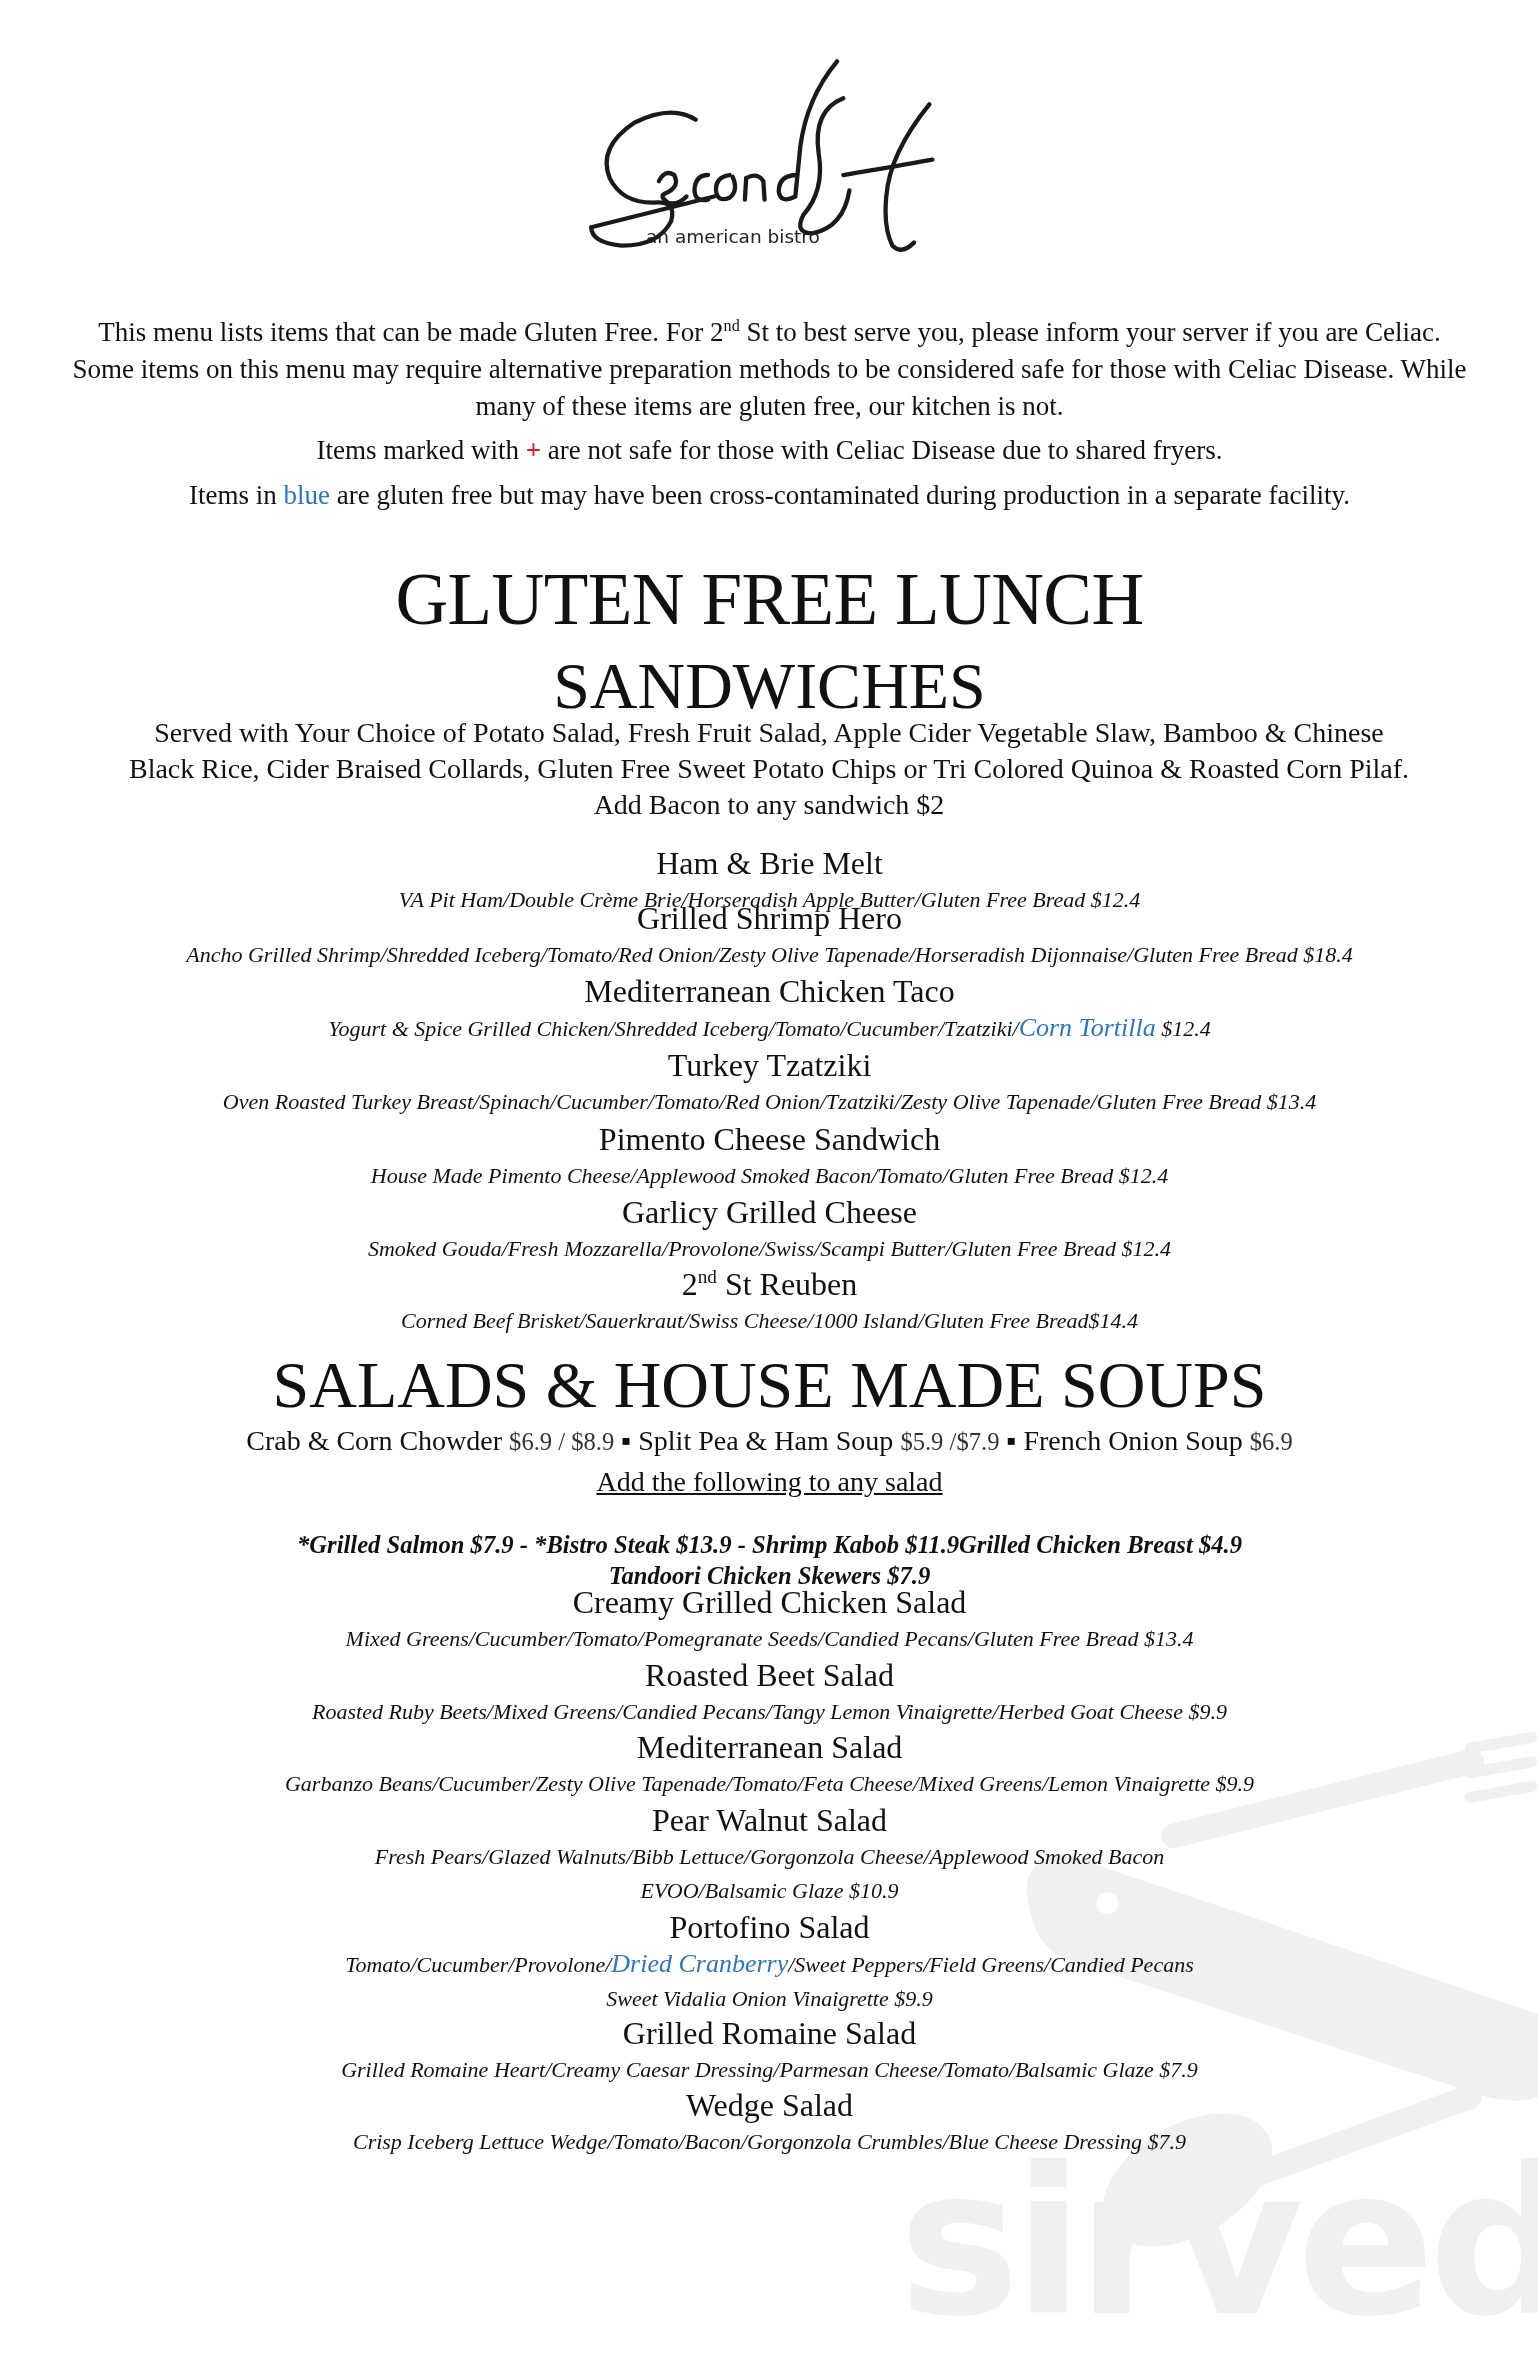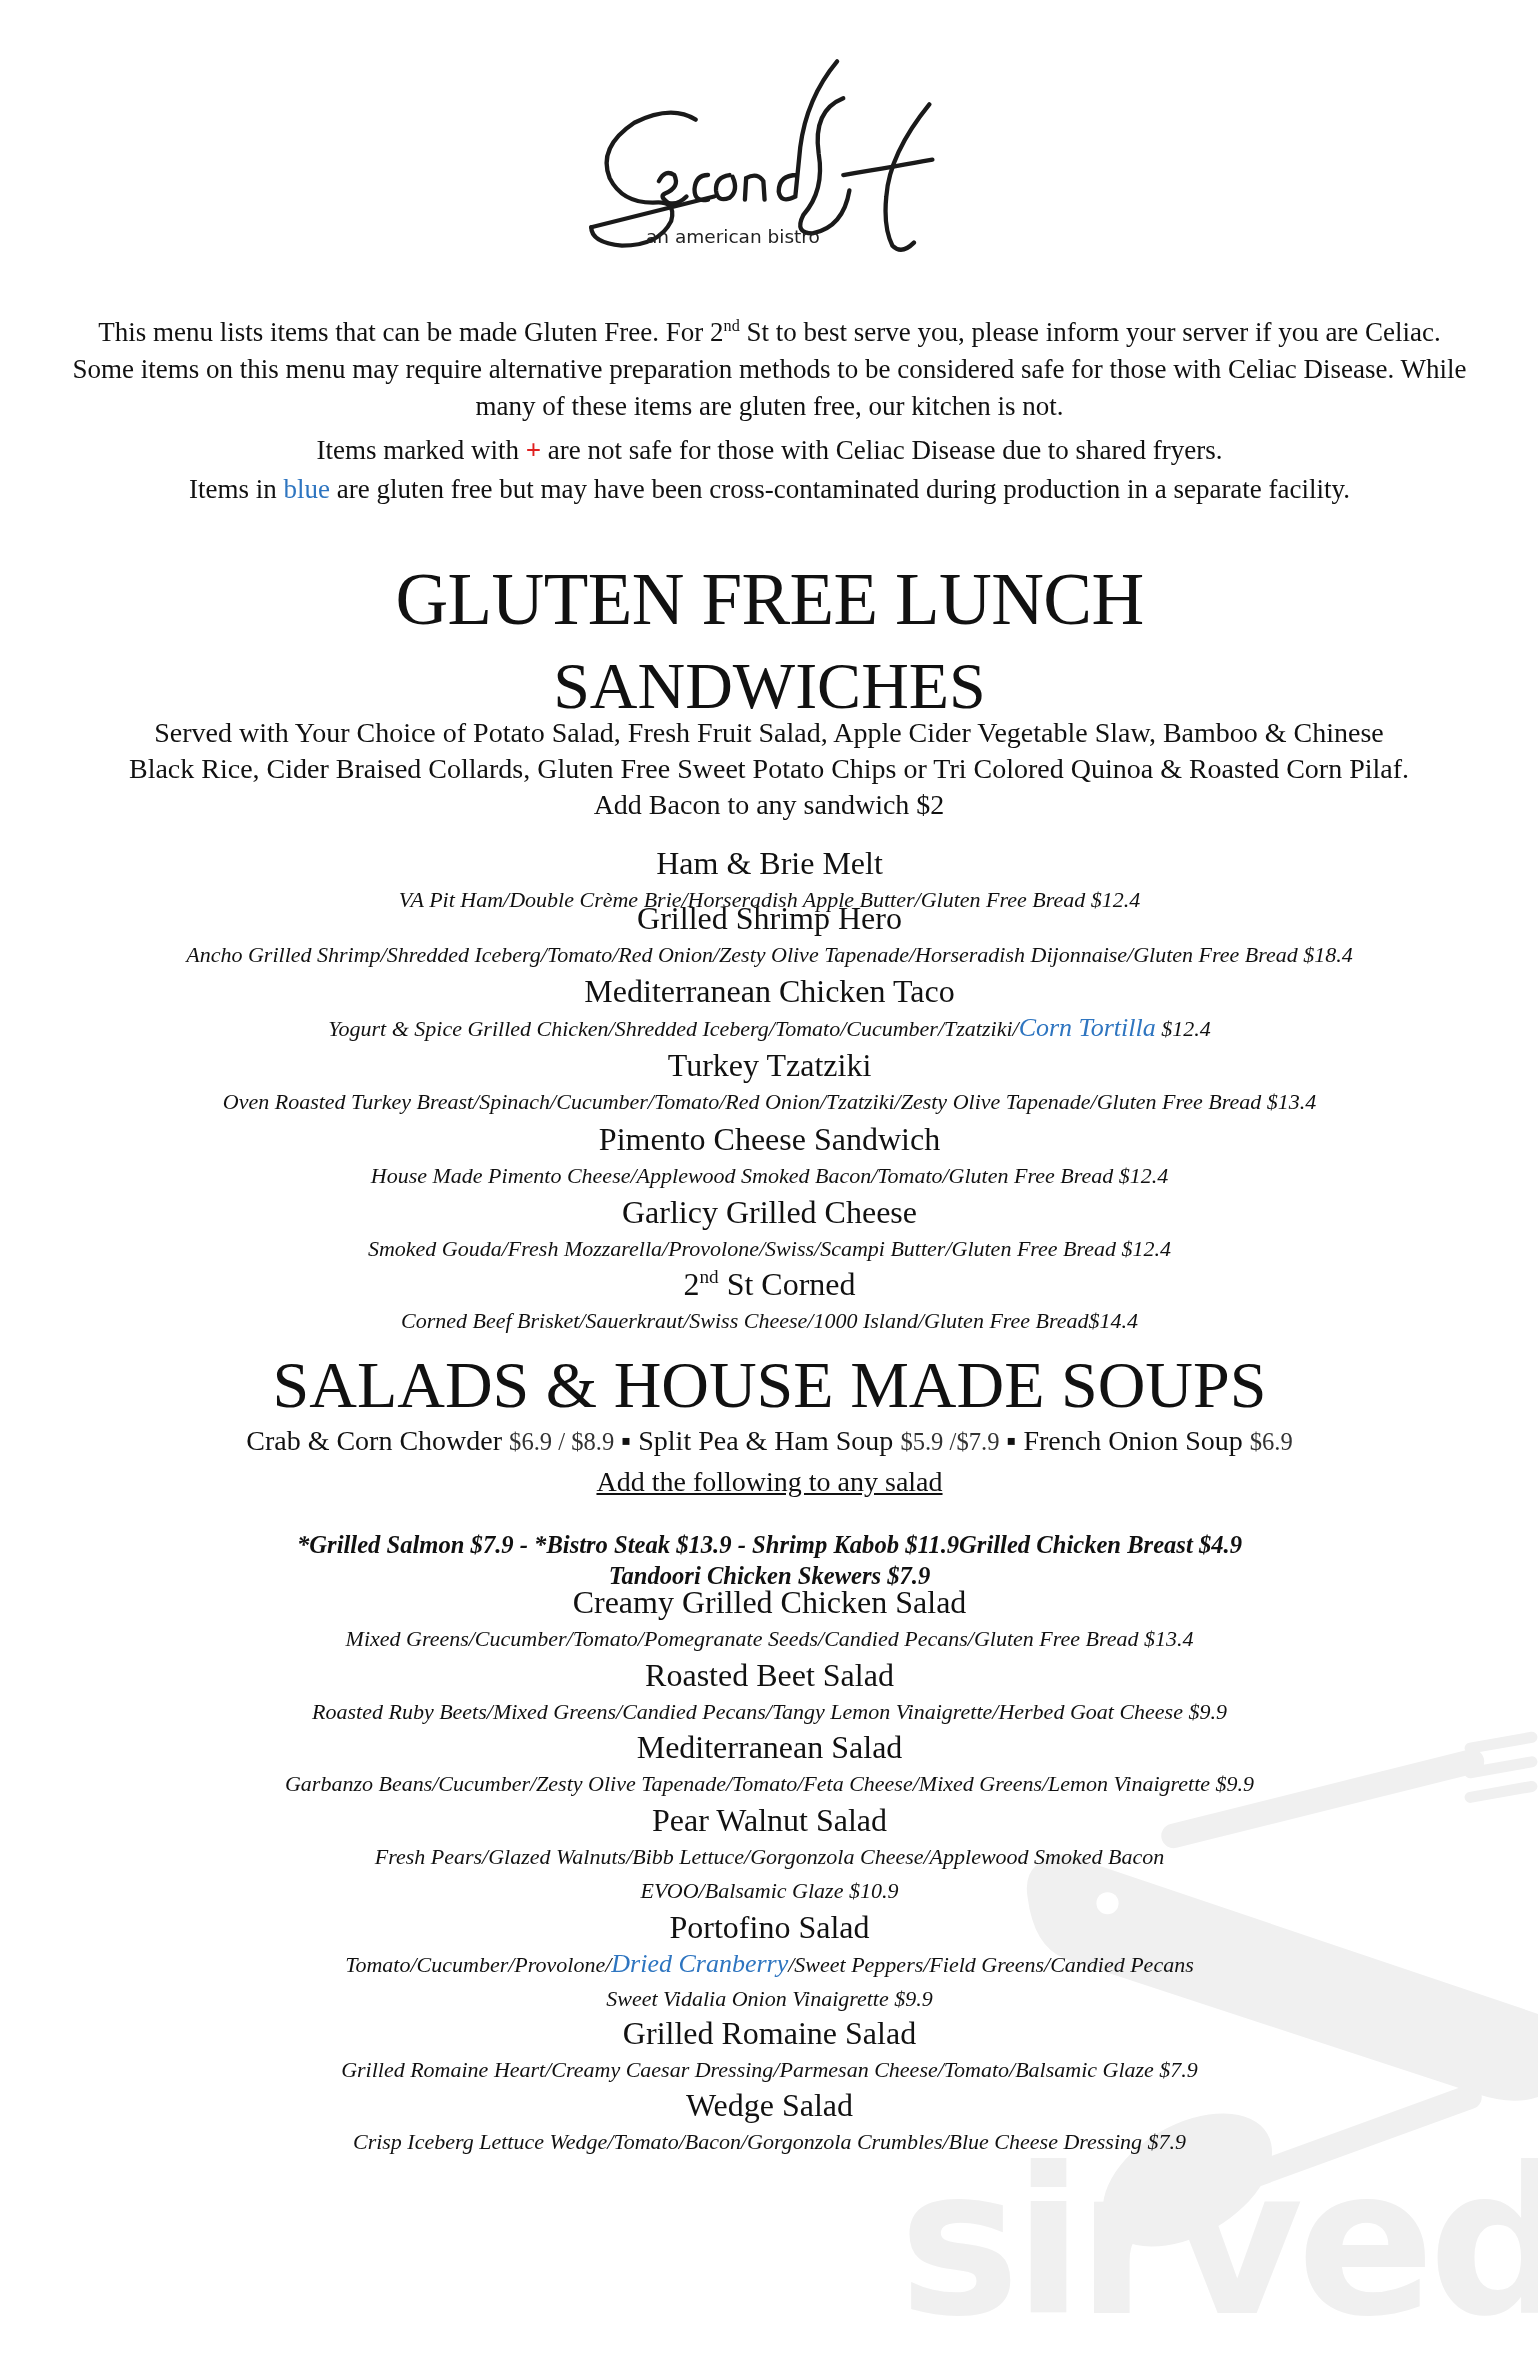--- a/index.html
+++ b/index.html
@@ -23,21 +23,21 @@
     
     .logo { position: absolute; left: 554px; top: 49px; width: 431px; height: 209px; }
     .logo-sub {
       position: absolute; left: 646px; top: 226px;
       font-family: "DejaVu Sans", sans-serif; font-size: 18.5px; color: #222;
     }
 
     .intro { position: absolute; left: 68px; width: 1403px; top: 314px; font-size: 27px; line-height: 37px; }
     .intro p { margin: 0; }
     .intro .note1 { margin-top: 7.4px; }
-    .intro .note2 { margin-top: 2px; }
+    .intro .note2 { margin-top: 8px; }
     .plus { color: #e02020; font-weight: bold; }
     .blue { color: #2e75c0; }
 
     .title { position: absolute; left: 0; width: 1539px; top: 557px; font-size: 73px; line-height: 86px; letter-spacing: -0.6px; }
     .section-title { position: absolute; left: 0; width: 1539px; font-size: 66px; line-height: 62px; }
 
     .desc { position: absolute; left: 123px; width: 1292px; font-size: 28px; line-height: 36px; }
 
     .item { position: absolute; left: 0; width: 1539px; }
     .item-name { font-size: 32px; line-height: 39px; }
@@ -124,21 +124,21 @@
     </div>
     <div class="item center" style="top:1120px;">
       <div class="item-name">Pimento Cheese Sandwich</div>
       <div class="item-desc">House Made Pimento Cheese/Applewood Smoked Bacon/Tomato/Gluten Free Bread $12.4</div>
     </div>
     <div class="item center" style="top:1193px;text-align:center;">
       <div class="item-name">Garlicy Grilled Cheese</div>
       <div class="item-desc">Smoked Gouda/Fresh Mozzarella/Provolone/Swiss/Scampi Butter/Gluten Free Bread $12.4</div>
     </div>
     <div class="item center" style="top:1265px;">
-      <div class="item-name"><span>2</span><span class="sup">nd</span><span> St Corned</span></div>
+      <div class="item-name"><span>2</span><span class="sup">nd</span><span> St Reuben</span></div>
       <div class="item-desc">Corned Beef Brisket/Sauerkraut/Swiss Cheese/1000 Island/Gluten Free Bread$14.4</div>
     </div>
 
     <div class="section-title center" style="top:1354px;">SALADS &amp; HOUSE MADE SOUPS</div>
 
     <div class="soups center">
       <span>Crab &amp; Corn Chowder</span>
       <span class="price">$6.9 / $8.9</span>
       <span>▪</span>
       <span>Split Pea &amp; Ham Soup</span>

